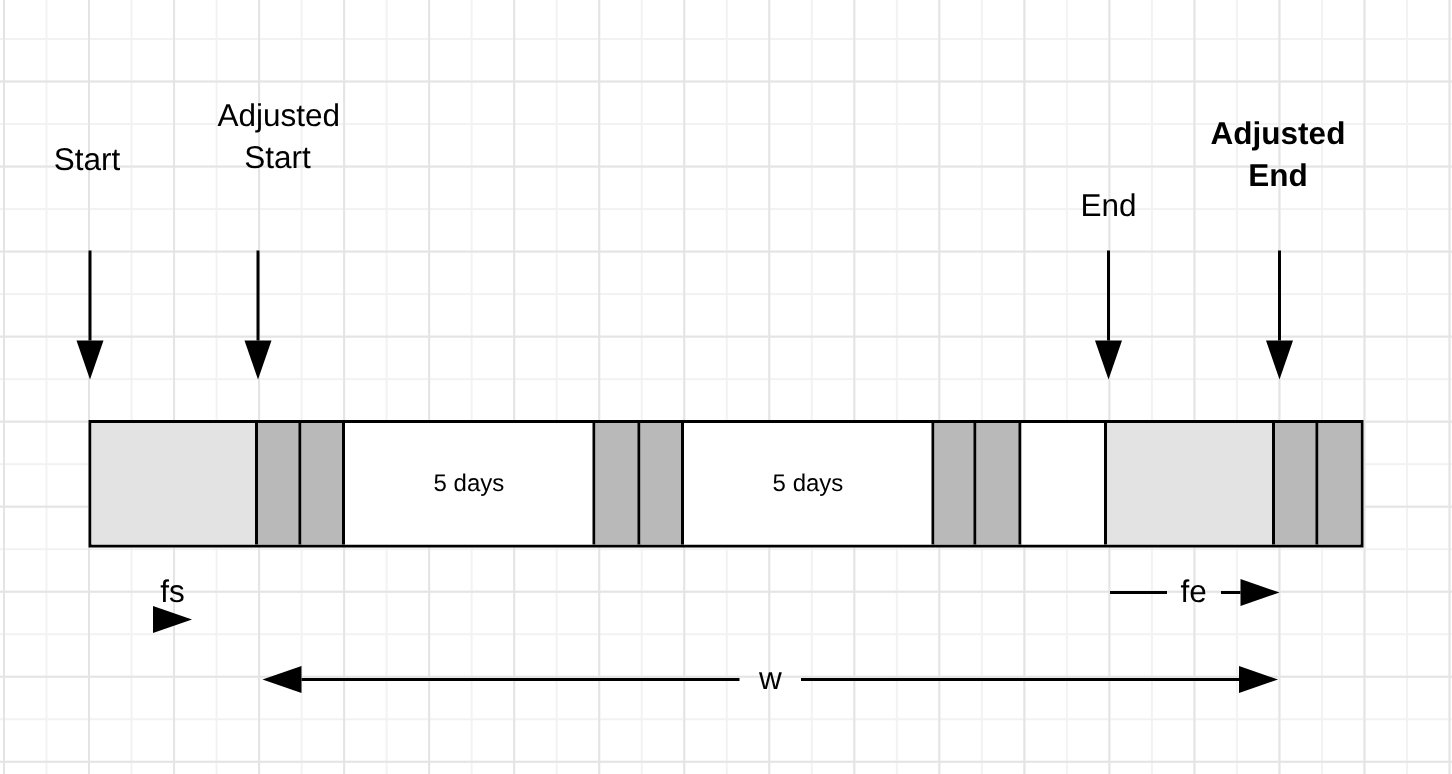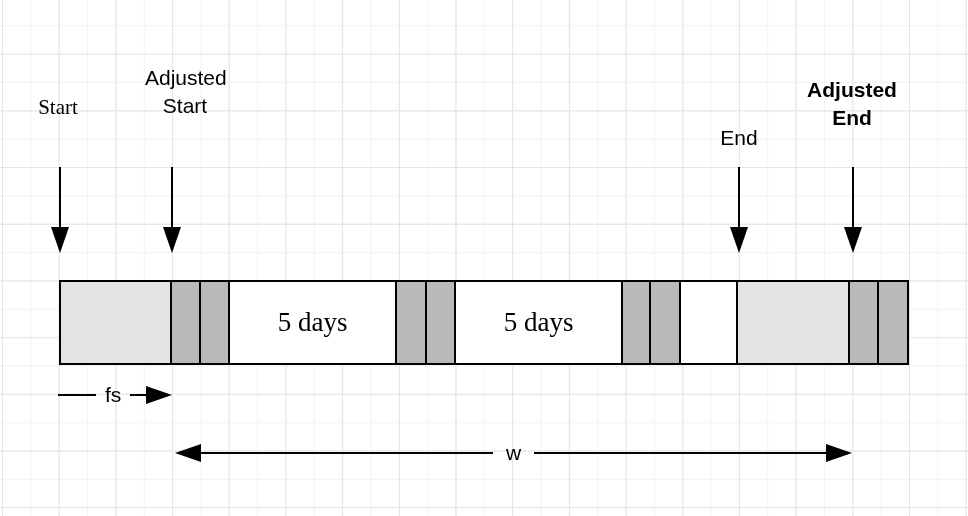--- a/index.html
+++ b/index.html
@@ -82,21 +82,21 @@
     height: 100%;
     border-right: 2.5px solid var(--line);
     display: flex;
     align-items: center;
     justify-content: center;
   }
   .seg:last-child { border-right: none; }
   .seg.light  { background: var(--light-fill); }
   .seg.stripe { background: var(--stripe-fill); }
   .seg.plain  { background: #ffffff; }
-  .seg span { font-size: 27px; font-family: Liberation Serif, serif; }
+  .seg span { font-size: 16px; }
 
   
   .small-annot {
     position: absolute;
     top: 386px;
     height: 18px;
     display: flex;
     align-items: center;
   }
   .small-annot .dash {
@@ -146,21 +146,21 @@
     font-size: 21px;
     line-height: 18px;
     margin: 0 13px;
   }
 </style>
 </head>
 <body>
 
 <div class="canvas">
 
-  <div class="marker-label" style="left:58px; top:93px;font-family:Liberation Serif, serif;">Start</div>
+  <div class="marker-label" style="left:58px; top:93px;">Start</div>
   <div class="marker-label two-line" style="left:170px; top:64px;padding-left:30px;">Adjusted Start</div>
   <div class="marker-label" style="left:739px; top:93px;margin-top:31px;">End</div>
   <div class="marker-label two-line" style="left:852px; top:76px;font-weight:bold;">Adjusted End</div>
 
   <div class="down-arrow" style="left:51px;">
     <div class="shaft"></div>
     <div class="head"></div>
   </div>
   <div class="down-arrow" style="left:163px;">
     <div class="shaft"></div>
@@ -188,27 +188,33 @@
         <span>5 days</span>
       </div>
       <div class="seg stripe" style="flex: 27 0 0px;"></div>
       <div class="seg stripe" style="flex: 29 0 0px;"></div>
       <div class="seg plain" style="flex: 56 0 0px;"></div>
       <div class="seg light" style="flex: 114 0 0px;"></div>
       <div class="seg stripe" style="flex: 28 0 0px;"></div>
       <div class="seg stripe" style="flex: 29 0 0px;"></div>
     </div>
 
-  <div class="small-annot" style="left:58px; width:114px;">
+  <div class="small-annot" style="left:58px; width:114px;flex-direction:column;">
     <div class="dash"></div>
     <div class="txt">fs</div>
     <div class="lead"></div>
     <div class="head-right"></div>
   </div>
 
+  <div class="small-annot" style="left:740px; width:113px;">
+    <div class="dash"></div>
+    <div class="txt">fe</div>
+    <div class="lead"></div>
+    <div class="head-right"></div>
+  </div>
 
   <div class="span-arrow">
     <div class="head-left"></div>
     <div class="shaft"></div>
     <div class="txt">w</div>
     <div class="shaft"></div>
     <div class="head-right"></div>
   </div>
 
 </div>

